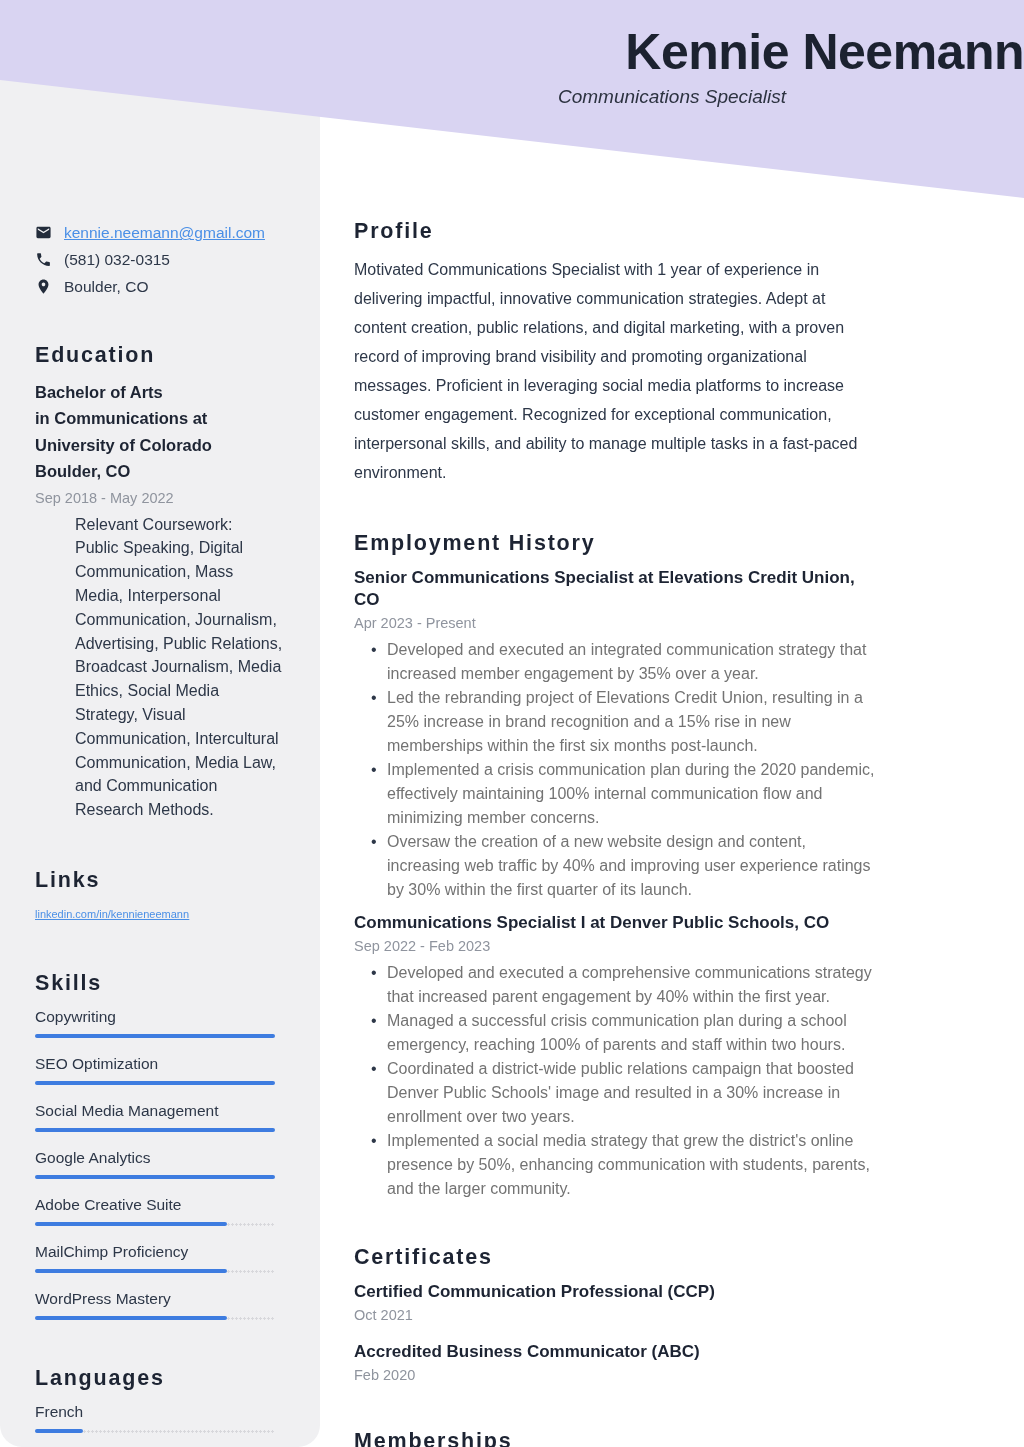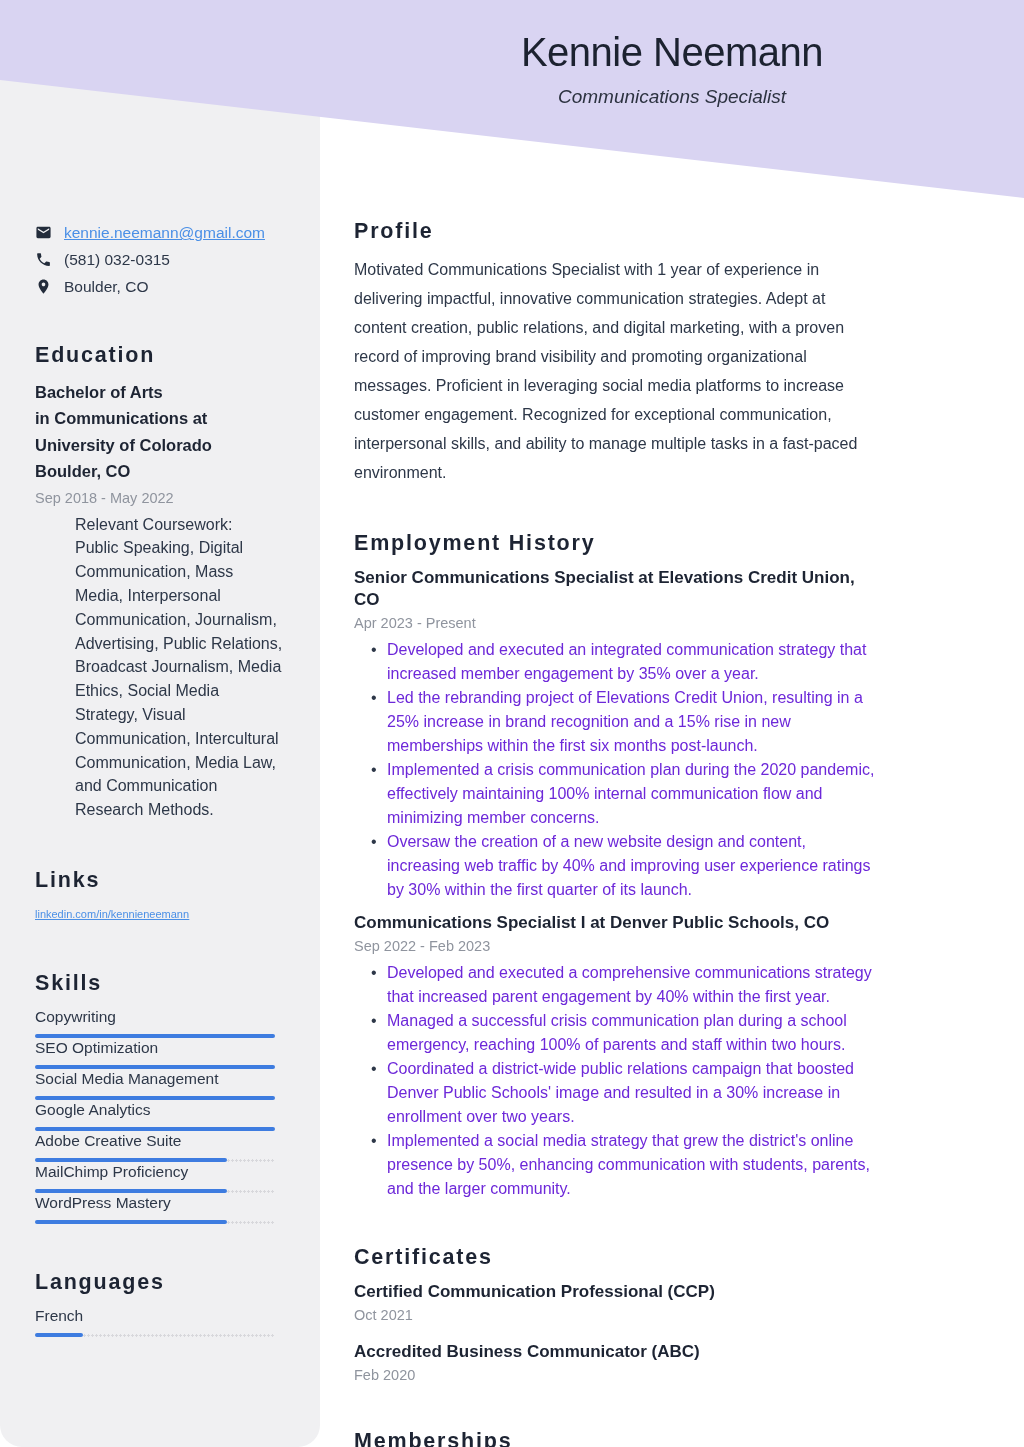--- a/index.html
+++ b/index.html
@@ -26,56 +26,56 @@
     font-size:21.5px; font-weight:700; letter-spacing:1.8px; color:#1d2433;
     line-height:24px;
   }
   .degree { font-size:16.5px; font-weight:700; color:#1d2433;
             line-height:26.4px; white-space:pre-line; }
   .side-date { margin-top:3px; font-size:14.5px; color:#8f949e; line-height:20px; }
   .coursework { margin-top:5px; font-size:16px; line-height:23.8px; color:#2d3748;
                 white-space:pre-line;margin-left:40px; }
   .links-body { font-size:11px; line-height:21px;text-decoration:underline; }
 
-  .skill { }
+  .skill { margin-bottom:16px; }
   .skill-label { font-size:15.5px; line-height:19px; color:#2d3748; }
   .bar-track { position:relative; margin-top:8px; width:240px; height:4px; }
   .bar-track::before {
     content:""; position:absolute; left:0; right:0; top:1px; height:3px;
     background-image:radial-gradient(circle at 1.5px 1.5px,#d8d8dc 1.1px,transparent 1.4px);
     background-size:4px 3px; background-repeat:repeat-x;
   }
   .bar-fill { position:absolute; left:0; top:0; height:4px; border-radius:2px;
               background:#3e7ce0; }
 
   
   .header-band {
     position:absolute; left:0; top:0; width:1024px; height:200px;
     background:#d9d4f2; z-index:2;
     clip-path:polygon(0 0,1024px 0,1024px 198px,0 80px);
   }
   .header-text { position:absolute; left:320px; top:26px; width:704px;
                  text-align:center; z-index:3; }
-  .header-name { font-size:40px; font-weight:400; letter-spacing:-0.5px;
-                 color:#1c2230; line-height:52px; }
+  .header-name { font-size:50px; font-weight:700; letter-spacing:-0.5px;
+                 color:#1c2230; line-height:52px;text-align:right; }
   .header-title { margin-top:7px; font-size:19px; color:#2c3240; line-height:24px;font-style:italic; }
 
   
   .main { position:absolute; left:320px; top:0; width:600px; height:1447px;
           padding:219px 44px 0 34px; z-index:1; }
   .main-h2 { font-size:21.5px; font-weight:700; letter-spacing:1.8px;
              color:#1d2433; line-height:24px; margin-bottom:12px; }
   .section { margin-top:44px; }
   .body-text { font-size:16px; line-height:29px; color:#2d3748; }
   .job { margin-bottom:10px; }
   .job-title, .cert-title, .membership-item {
     font-size:17px; font-weight:700; color:#1d2433; line-height:22px; }
   .main-date { margin-top:2px; font-size:14.5px; color:#8f949e; line-height:20px; }
   ul.bullets { margin-top:5px; list-style:none; padding-left:33px; }
-  ul.bullets li { position:relative; font-size:16px; line-height:24px; color:#6d28d9; }
+  ul.bullets li { position:relative; font-size:16px; line-height:24px; color:#737373; }
   ul.bullets li::before { content:"•"; position:absolute; left:-16px; color:#2d3748; }
   .cert { margin-bottom:16px; }
   .membership-item { margin-bottom:13px; }
 </style>
 </head>
 <body>
 
 <div class="page">
 
   <aside class="sidebar">

